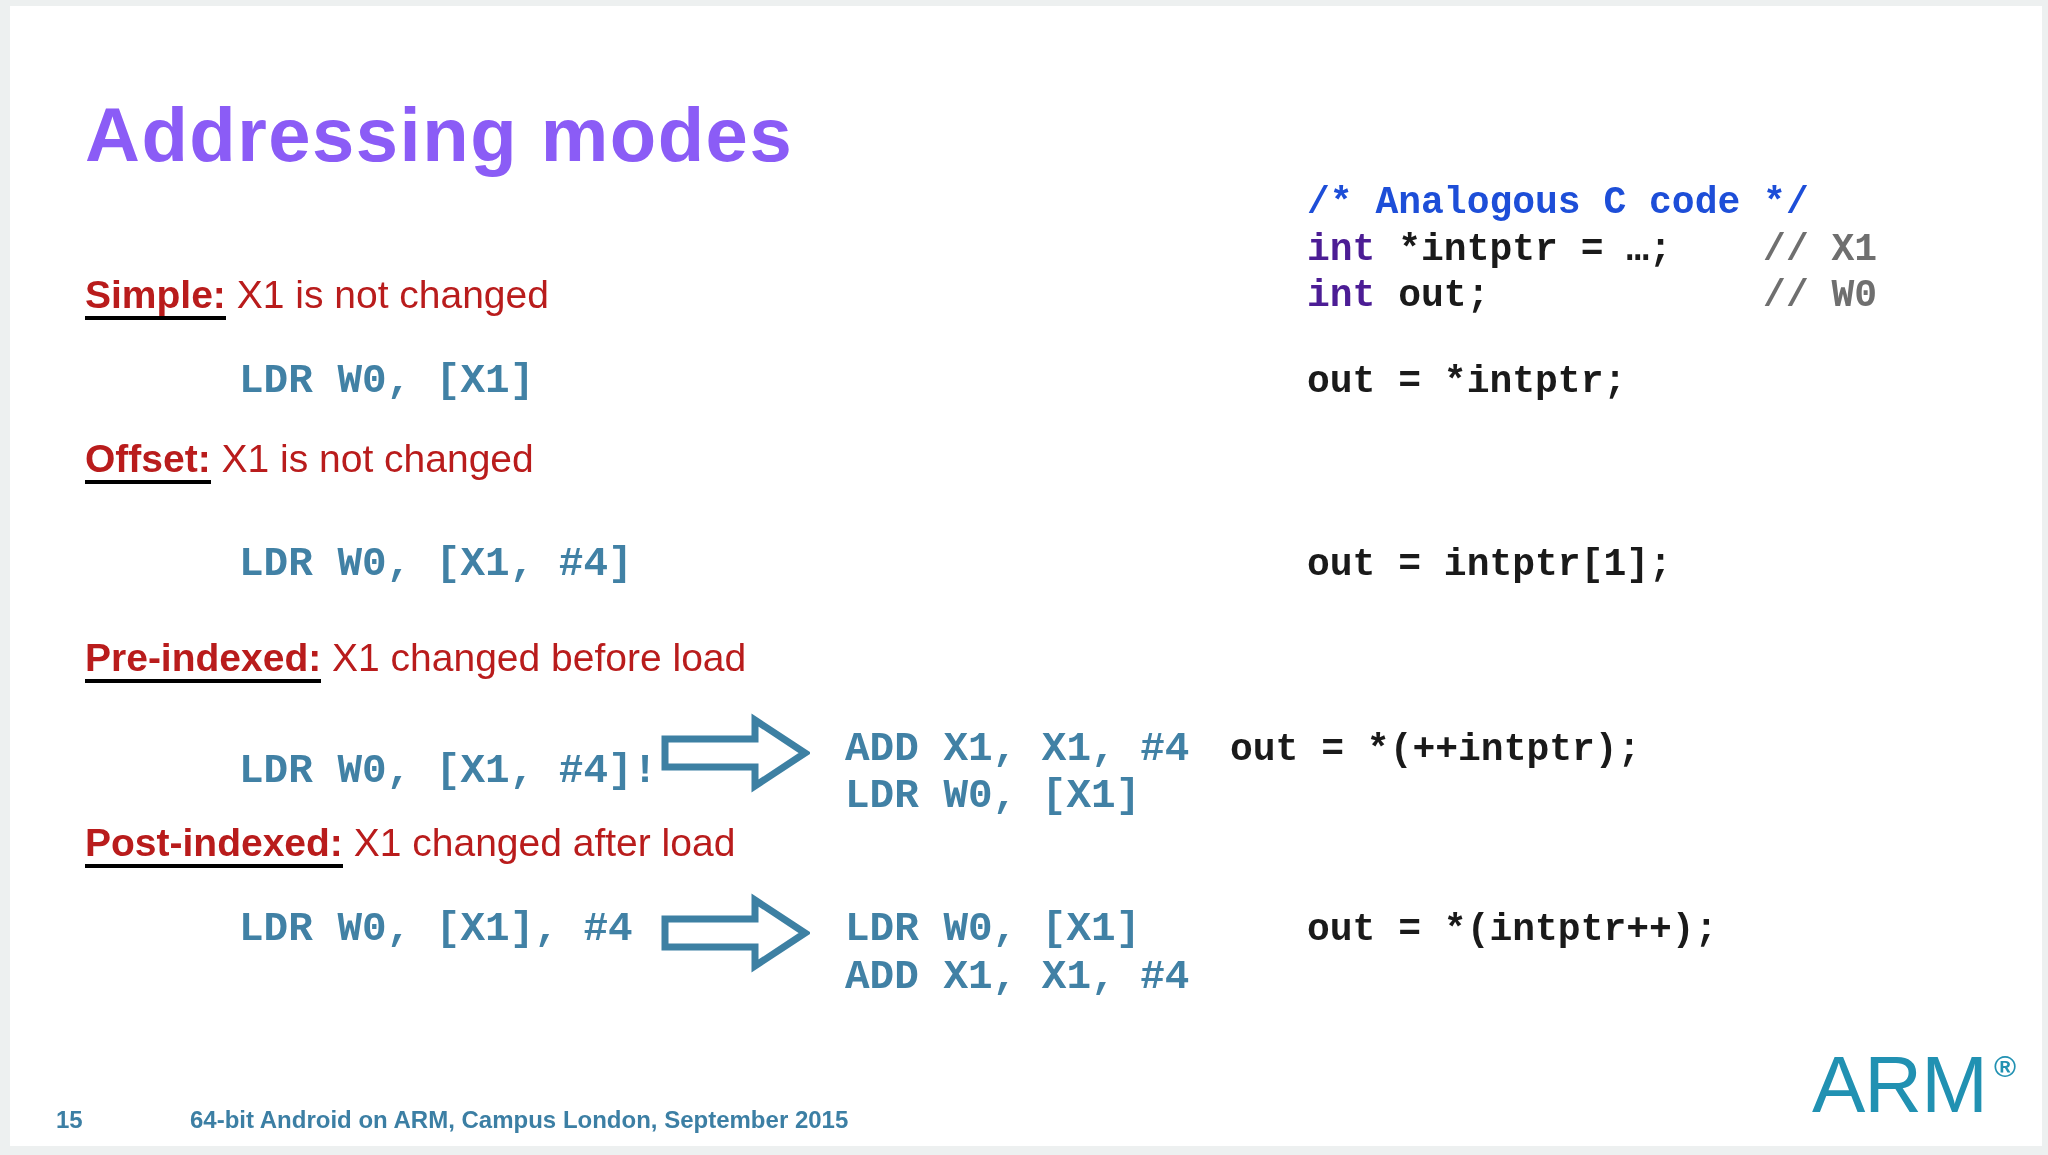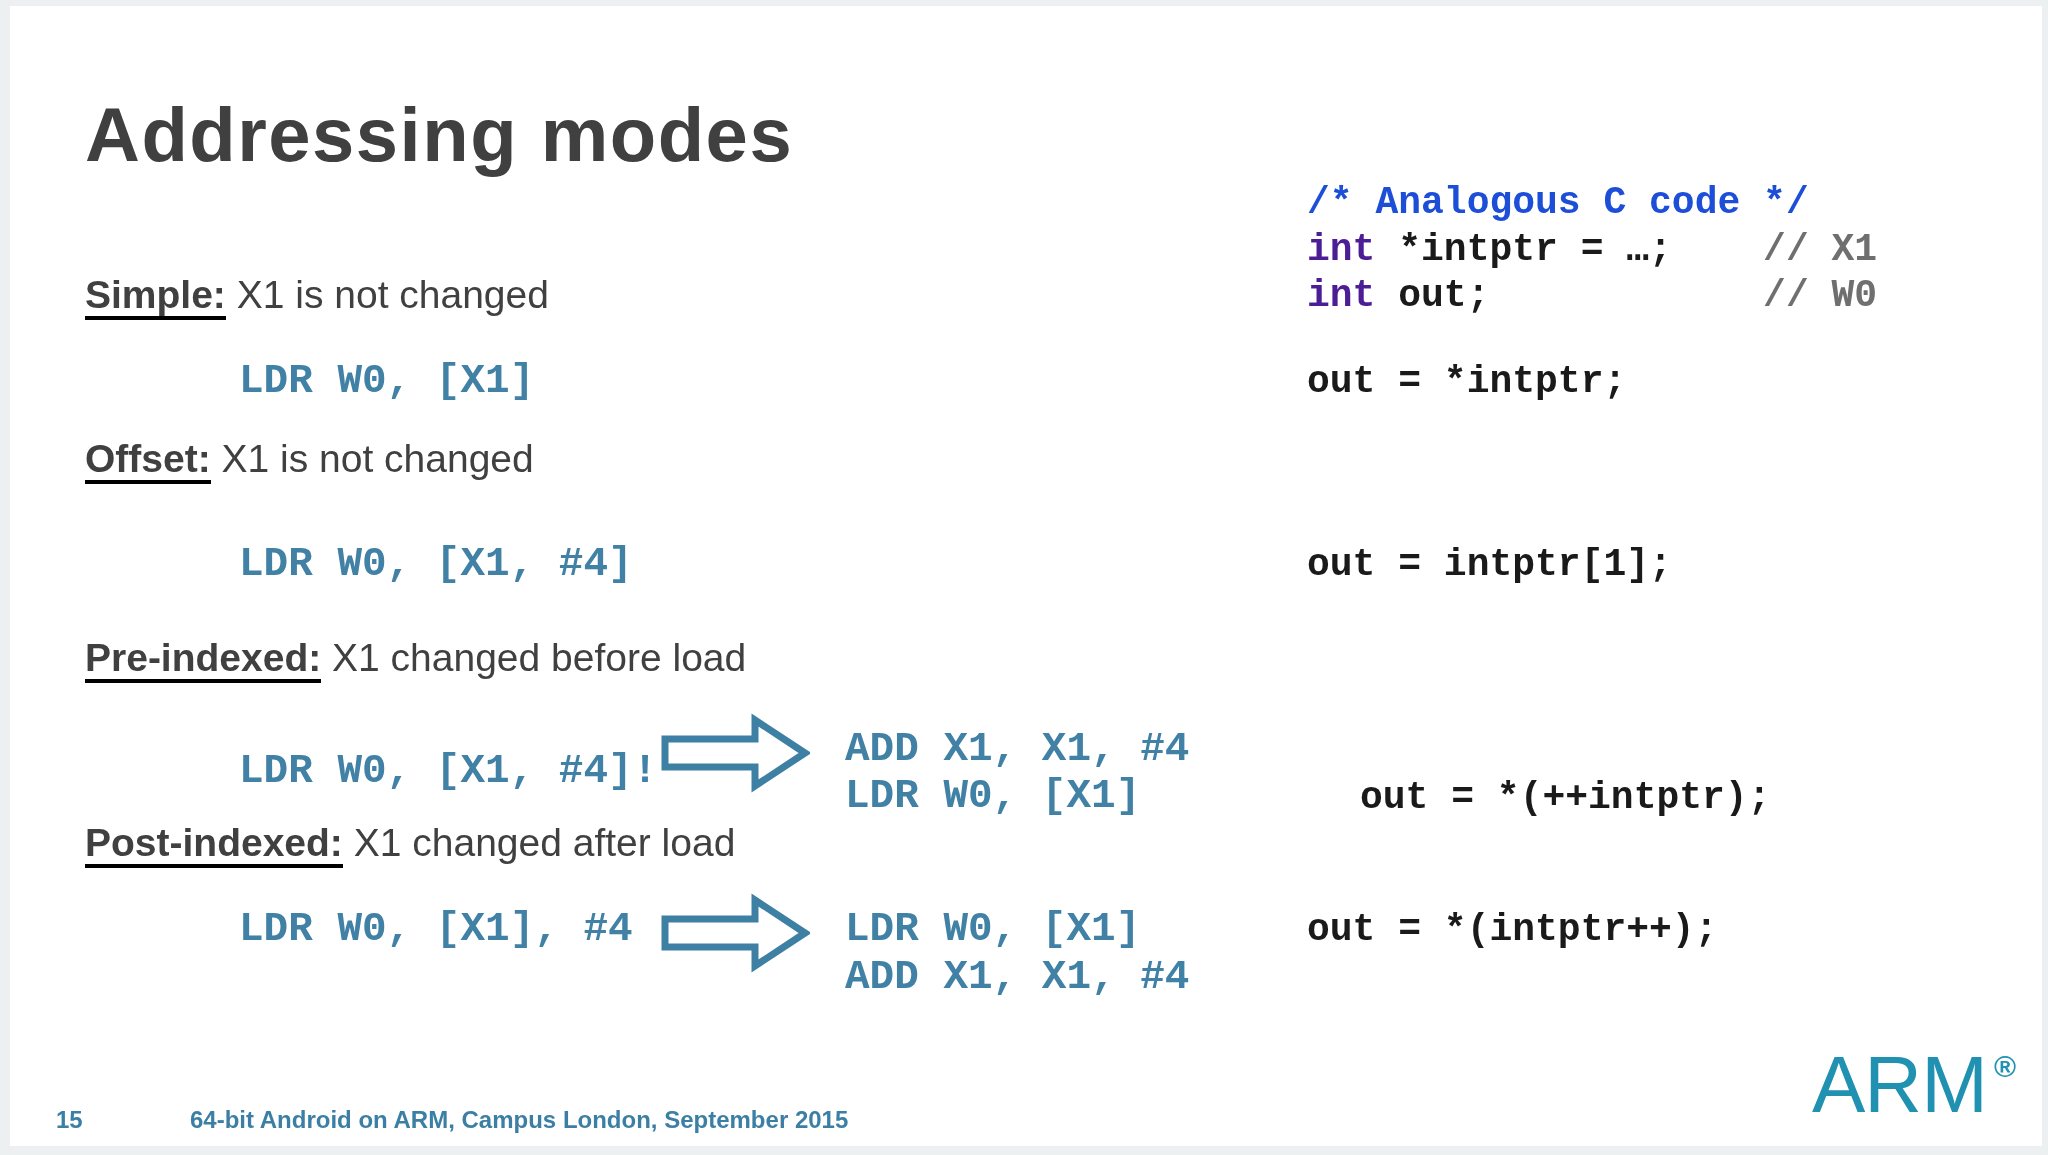--- a/index.html
+++ b/index.html
@@ -10,23 +10,23 @@
     overflow:hidden;
   }
   .slide{
     position:absolute;left:10px;top:6px;width:2032px;height:1140px;
     background:#ffffff;
   }
   .abs{position:absolute;white-space:pre;}
   .title{
     left:85px;top:42px;
     font-size:76px;font-weight:bold;letter-spacing:1.5px;
-    color:#404040;line-height:1.1;
+    color:#8b5cf6;line-height:1.1;
   }
-  .label-line{font-size:39px;color:#404040;line-height:1.15;}
+  .label-line{font-size:39px;color:#b91c1c;line-height:1.15;}
   .label-strong{
     font-weight:bold;display:inline-block;
     border-bottom:4px solid #000;line-height:1.05;
   }
   .asm{
     font-family:"Liberation Mono","DejaVu Sans Mono",monospace;
     font-weight:bold;font-size:41px;line-height:1;
     color:#4181a5;
   }
   .ccode{
@@ -48,21 +48,21 @@
   .asm-4{left:239px;top:909px;}
   .exp-3a{left:845px;top:729px;}
   .exp-3b{left:845px;top:776px;}
   .exp-4a{left:845px;top:909px;}
   .exp-4b{left:845px;top:957px;}
   .chd-0{left:1307px;top:184px;}
   .chd-1{left:1307px;top:231px;}
   .chd-2{left:1307px;top:277px;}
   .cout-0{left:1307px;top:363px;}
   .cout-1{left:1307px;top:546px;}
-  .cout-2{left:1360px;top:731px;margin-top:48px;}
+  .cout-2{left:1230px;top:731px;}
   .cout-3{left:1307px;top:911px;}
   .arrow{width:150px;height:80px;}
   .arrow-1{left:660px;top:713px;}
   .arrow-2{left:660px;top:893px;}
   .footer-page{
     left:56px;top:1106px;font-size:24px;font-weight:bold;color:#3c7fa4;
   }
   .footer-text{
     left:190px;top:1106px;font-size:24px;font-weight:bold;color:#3c7fa4;
   }

